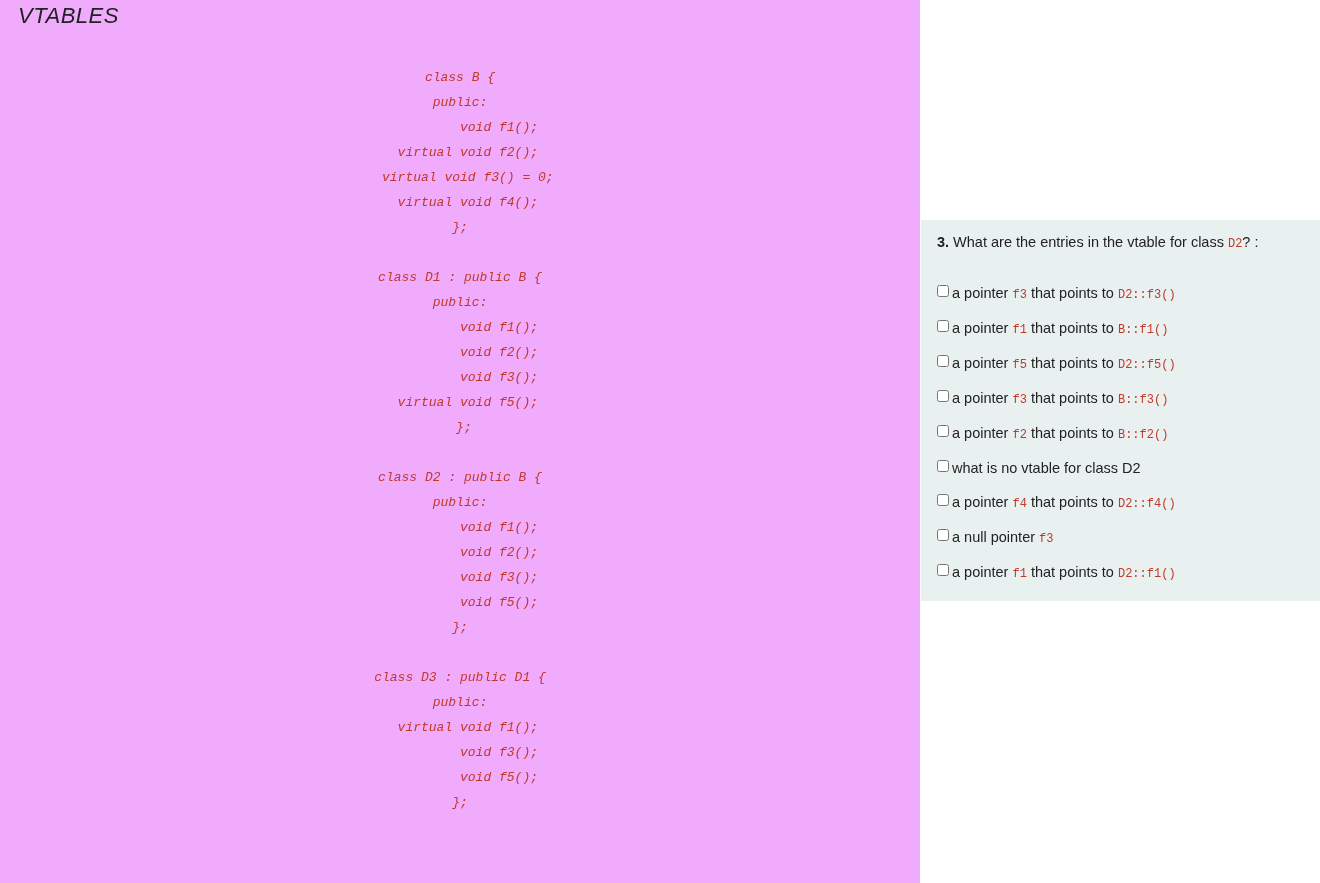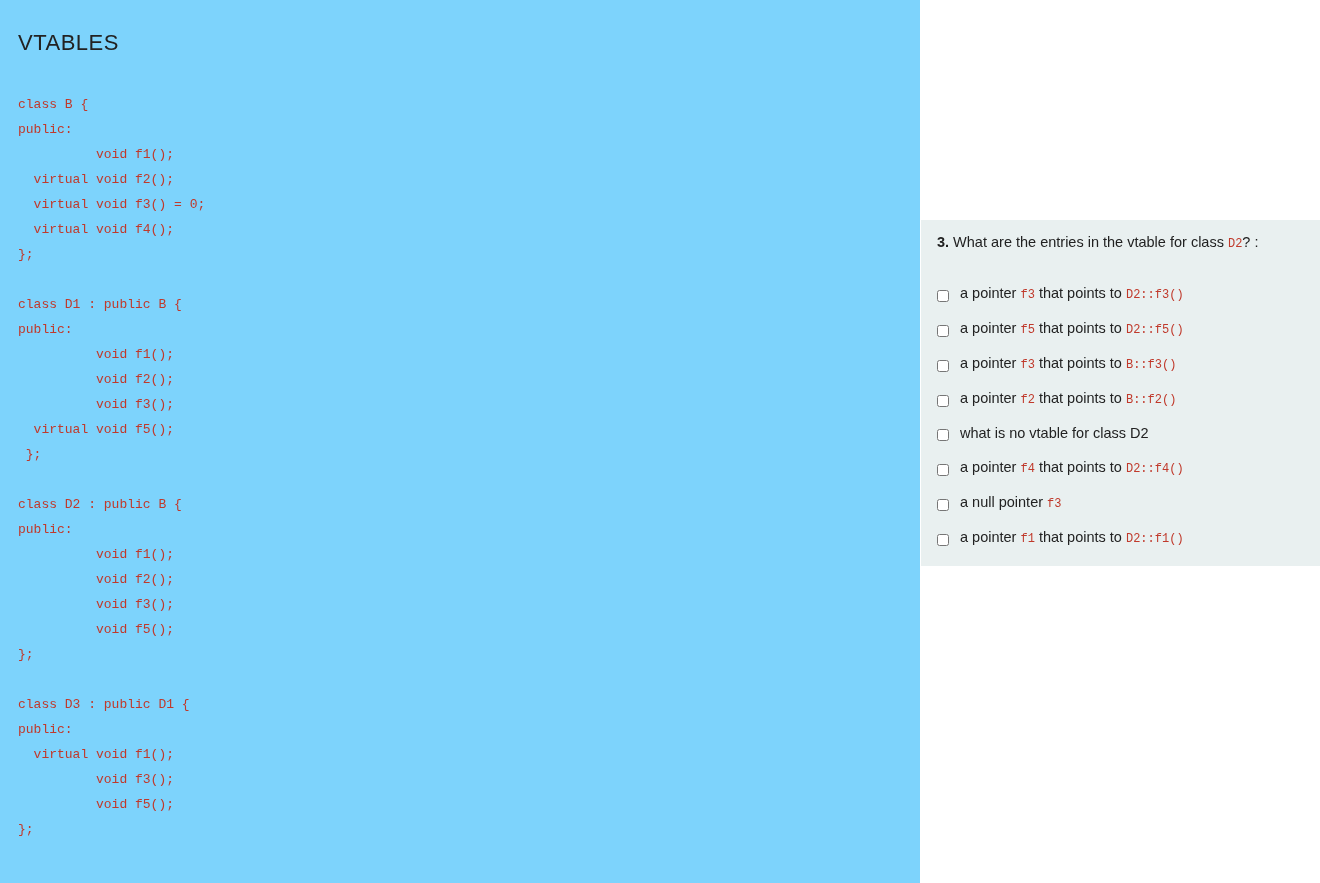--- a/index.html
+++ b/index.html
@@ -11,44 +11,46 @@
     background: #ffffff;
     overflow: hidden;
   }
   .page {
     display: flex;
     width: 100%;
     height: 100%;
   }
   .left-pane {
     width: 920px;
-    background: #7dd3fc;
+    background: #f0abfc;
     box-sizing: border-box;
-    padding: 30px 18px 18px 18px;
+    padding: 3px 18px 18px 18px;
     overflow: hidden;
+    font-style: italic;
   }
   .left-pane h1 {
     font-size: 22px;
     font-weight: 500;
     letter-spacing: 0.5px;
     margin: 0 0 36px 0;
     color: #222;
   }
   .left-pane .intro {
     font-size: 15px;
     color: #333;
     margin: 0 0 34px 0;
   }
   pre.code {
     font-family: "Consolas", "Menlo", "Courier New", monospace;
     font-size: 13px;
     line-height: 25px;
     color: #c0392b;
     margin: 0;
     white-space: pre;
+    text-align: center;
   }
 
   .right-pane {
     flex: 1;
     position: relative;
     background: #ffffff;
   }
   .question-box {
     position: absolute;
     left: 1px;
@@ -69,22 +71,22 @@
     font-size: 12px;
     color: #c0392b;
   }
   .options {
     display: flex;
     flex-direction: column;
     gap: 18px;
   }
   .option {
     display: flex;
-    align-items: flex-end;
-    gap: 10px;
+    align-items: flex-start;
+    gap: 2px;
     font-size: 14.5px;
     color: #222;
   }
   .option input[type="checkbox"] {
     width: 12px;
     height: 12px;
     margin: 0 1px 0 0;
     accent-color: #666;
   }
 </style>
@@ -132,20 +134,24 @@
       <div class="q-title">
         <b>3.</b><span> What are the entries in the vtable for class </span><code>D2</code><span>? :</span>
       </div>
       <div class="options" id="options">
           <label class="option">
             <input type="checkbox" style="">
             <span>a pointer <code>f3</code> that points to <code>D2::f3()</code></span>
           </label>
           <label class="option">
             <input type="checkbox" style="">
+            <span>a pointer <code>f1</code> that points to <code>B::f1()</code></span>
+          </label>
+          <label class="option">
+            <input type="checkbox" style="">
             <span>a pointer <code>f5</code> that points to <code>D2::f5()</code></span>
           </label>
           <label class="option">
             <input type="checkbox" style="">
             <span>a pointer <code>f3</code> that points to <code>B::f3()</code></span>
           </label>
           <label class="option">
             <input type="checkbox" style="">
             <span>a pointer <code>f2</code> that points to <code>B::f2()</code></span>
           </label>

